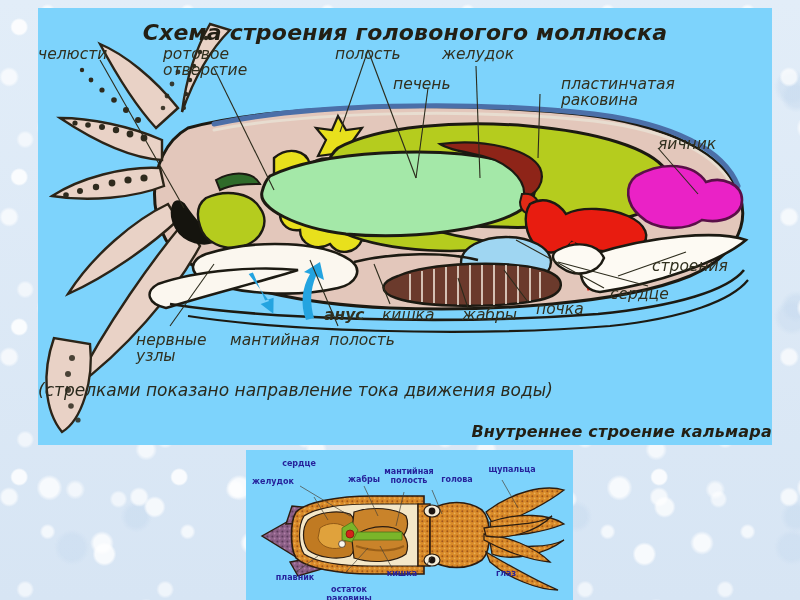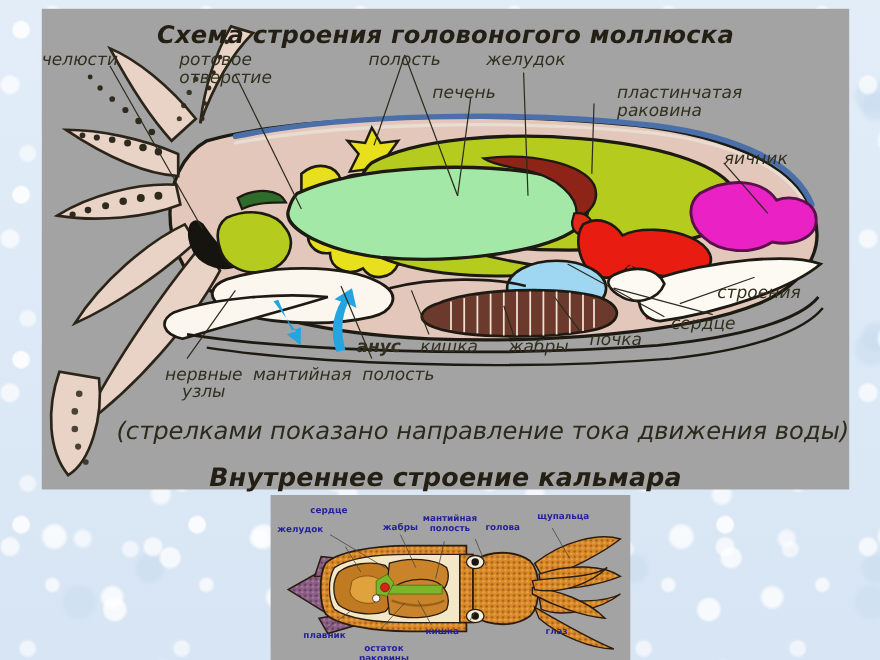--- a/index.html
+++ b/index.html
@@ -28,37 +28,37 @@
       radial-gradient(circle at 62% 46%, rgba(200,219,239,.55) 0 10px, rgba(200,219,239,0) 16px),
       radial-gradient(circle at 30% 38%, rgba(200,219,239,.5)  0 12px, rgba(200,219,239,0) 18px),
       linear-gradient(#e2edf8,#d7e5f4);
     background-size:
       160px 150px,140px 130px,180px 170px,150px 160px,170px 150px,
       130px 140px,190px 180px,160px 170px,150px 150px,170px 160px,140px 150px,
       220px 210px,240px 230px, 100% 100%;
   }
 
   
-  .panel{position:absolute;background:#a3a3a3;}
+  .panel{position:absolute;background:#7dd3fc;}
   #panel-main{left:38px;top:8px;width:734px;height:437px;}
   #panel-bottom{left:246px;top:450px;width:327px;height:150px;}
 
   
   .title{
     position:absolute;text-align:center;
     font-family:"DejaVu Sans","Liberation Sans",sans-serif;
     font-weight:bold;font-style:italic;color:#231f14;
     letter-spacing:.2px;white-space:nowrap;
   }
   #title-top{left:0;right:0;top:12px;font-size:22px;}
-  #title-bottom{left:0;right:0;top:414px;font-size:23px;}
+  #title-bottom{left:0;right:0;top:414px;font-size:16px;text-align:right;}
   #caption-arrows{
-    position:absolute;left:0;right:0;top:372px;text-align:right;
+    position:absolute;left:0;right:0;top:372px;text-align:left;
     font-family:"DejaVu Sans","Liberation Sans",sans-serif;
-    font-style:italic;font-size:22px;color:#2b2a1d;white-space:nowrap;
+    font-style:italic;font-size:17px;color:#2b2a1d;white-space:nowrap;
   }
 
   
   .lbl{
     position:absolute;
     font-family:"DejaVu Sans","Liberation Sans",sans-serif;
     font-style:italic;font-size:15.5px;line-height:1.05;
     color:#31301f;white-space:pre;
   }
   
@@ -271,21 +271,21 @@
   <div class="lbl" style="left:478px;top:68px;margin-left:45px;">пластинчатая
 раковина</div>
   <div class="lbl" style="left:620px;top:128px;">яичник</div>
   <div class="lbl" style="left:614px;top:250px;">строения</div>
   <div class="lbl" style="left:572px;top:278px;">сердце</div>
   <div class="lbl" style="left:498px;top:293px;">почка</div>
   <div class="lbl" style="left:424px;top:299px;">жабры</div>
   <div class="lbl" style="left:344px;top:299px;">кишка</div>
   <div class="lbl" style="left:286px;top:299px;font-weight:bold;">анус</div>
   <div class="lbl" style="left:192px;top:324px;">мантийная  полость</div>
-  <div class="lbl" style="left:112px;top:324px;text-align:center;">нервные
+  <div class="lbl" style="left:98px;top:324px;">нервные
 узлы</div>
 </div>
 
 <div class="panel" id="panel-bottom">
 
   <svg class="layer" id="art-bottom" width="327" height="150" viewBox="0 0 327 150">
     <defs>
       <pattern id="speck" width="5" height="5" patternUnits="userSpaceOnUse">
         <rect width="5" height="5" fill="#d98a28"></rect>
         <circle cx="1.3" cy="1.3" r="1" fill="#a2561a"></circle>

